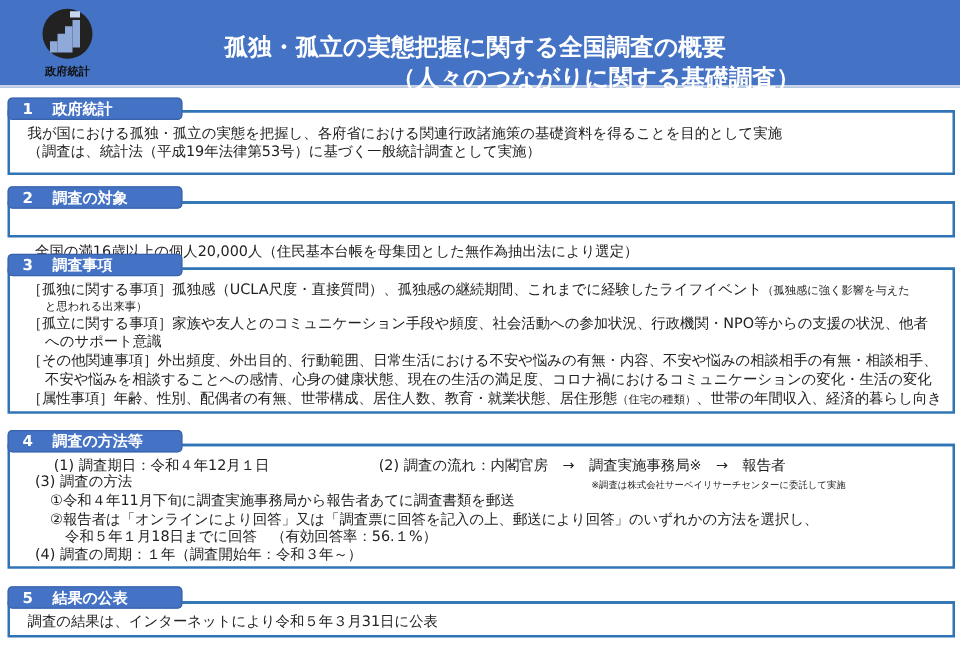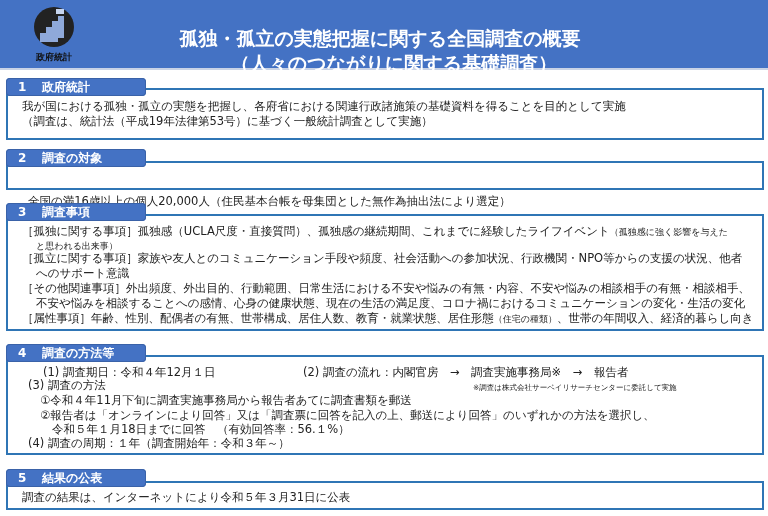--- a/index.html
+++ b/index.html
@@ -24,21 +24,21 @@
   .logo-bar { position:absolute; background:#8fa9d9; }
   .logo-text {
     position:absolute; left:0; top:47px; width:64px; text-align:center;
     font-size:9px; color:#111; font-weight:bold; letter-spacing:0;
   }
   .title {
     position:absolute; left:120px; top:6px; width:520px;
     text-align:center; color:#ffffff; font-weight:bold;
     font-size:19px; line-height:25px;margin-top:20px;
   }
-  .title .l2 { padding-left:28px; }
+  .title .l2 { padding-left:28px;text-align:right; }
 
   .sec-box {
     position:absolute; left:6px; width:758px;
     border:2px solid #2f75b5; background:#fff; box-sizing:border-box;
   }
   .sec-tab {
     position:absolute; left:6px; width:140px; height:18px;
     background:#4472c4; color:#fff; font-weight:bold; font-size:12px;
     border-radius:4px 4px 4px 4px; box-sizing:border-box;
     padding-left:12px; line-height:18px;

